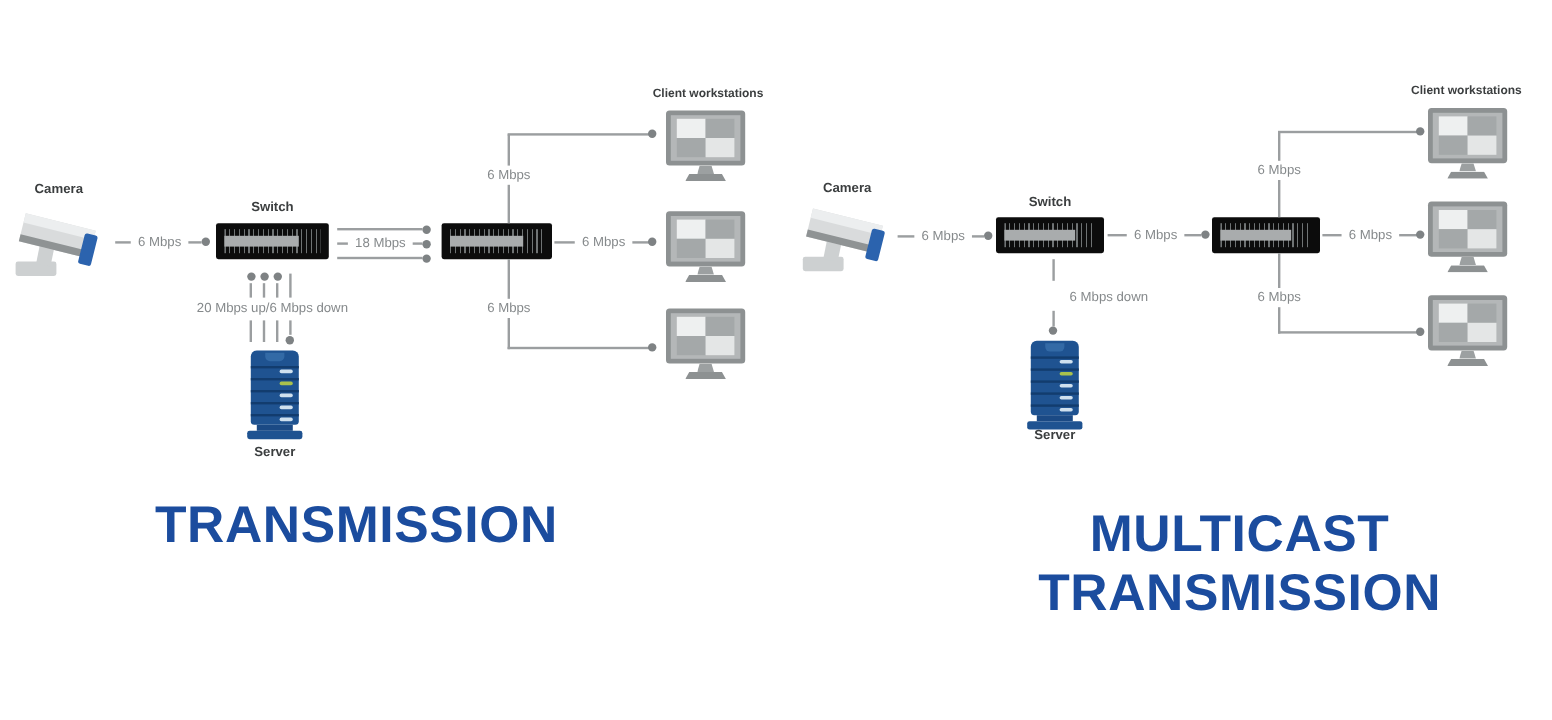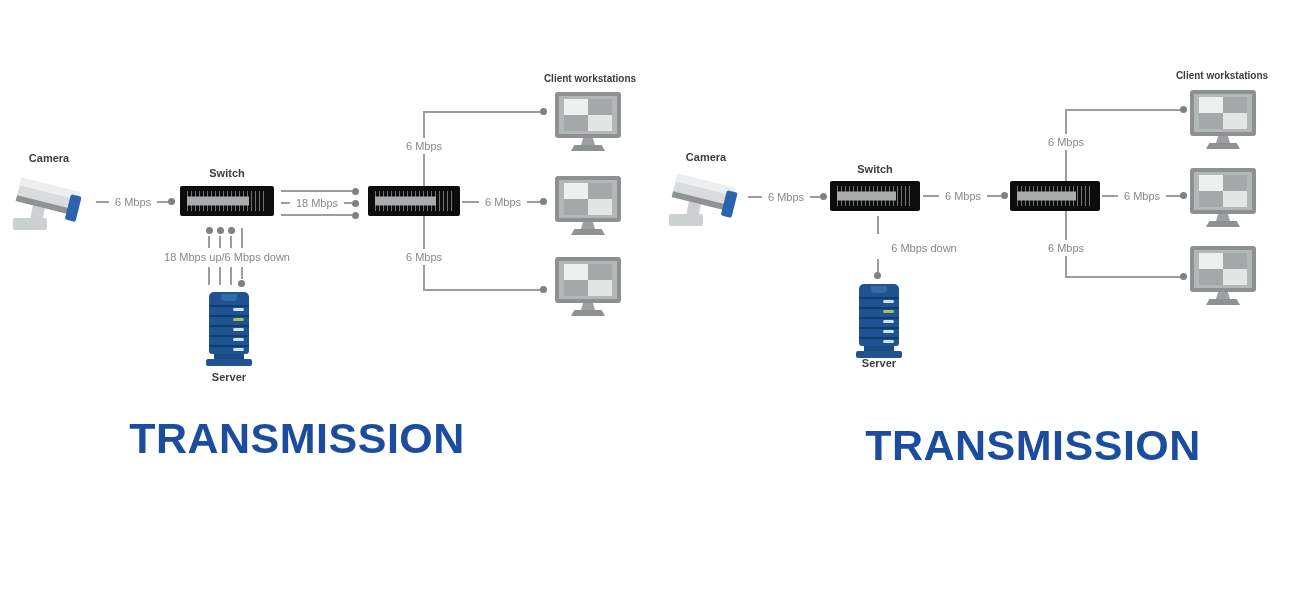--- a/index.html
+++ b/index.html
@@ -165,21 +165,21 @@
       <div class="mon-base"></div>
     </div>
 
     <div class="dot" style="left:206px;top:227px;"></div>
     <div class="dot" style="left:217px;top:227px;"></div>
     <div class="dot" style="left:228px;top:227px;"></div>
     <div class="vline" style="left:208px;top:236px;height:12px;"></div>
     <div class="vline" style="left:219px;top:236px;height:12px;"></div>
     <div class="vline" style="left:230px;top:236px;height:12px;"></div>
     <div class="vline" style="left:241px;top:228px;height:20px;"></div>
-    <div class="linklbl" style="left:227px;top:257px;">18 Mbps up/6 Mbps down</div>
+    <div class="linklbl" style="left:227px;top:257px;">20 Mbps up/6 Mbps down</div>
     <div class="vline" style="left:208px;top:267px;height:18px;"></div>
     <div class="vline" style="left:219px;top:267px;height:18px;"></div>
     <div class="vline" style="left:230px;top:267px;height:18px;"></div>
     <div class="vline" style="left:241px;top:267px;height:12px;"></div>
     <div class="dot" style="left:238px;top:280px;"></div>
 
     <div class="server" style="left:206px;top:292px;">
       <div class="srv-body">
         <div class="srv-notch"></div>
         <div class="srv-band" style="top:13px;"></div>
@@ -312,17 +312,18 @@
         <i class="srv-dash" style="top:36px;"></i>
           <i class="srv-dash" style="top:46px;"></i>
         <i class="srv-dash" style="top:56px;"></i>
       </div>
       <div class="srv-neck"></div>
       <div class="srv-base"></div>
     </div>
     <div class="devlbl" style="left:879px;top:357px;">Server</div>
 
     <div class="title" style="left:833px;top:421px;">
+      <div>MULTICAST</div>
       <div>TRANSMISSION</div>
     </div>
   </section>
 
 </div>
 
 </body></html>

